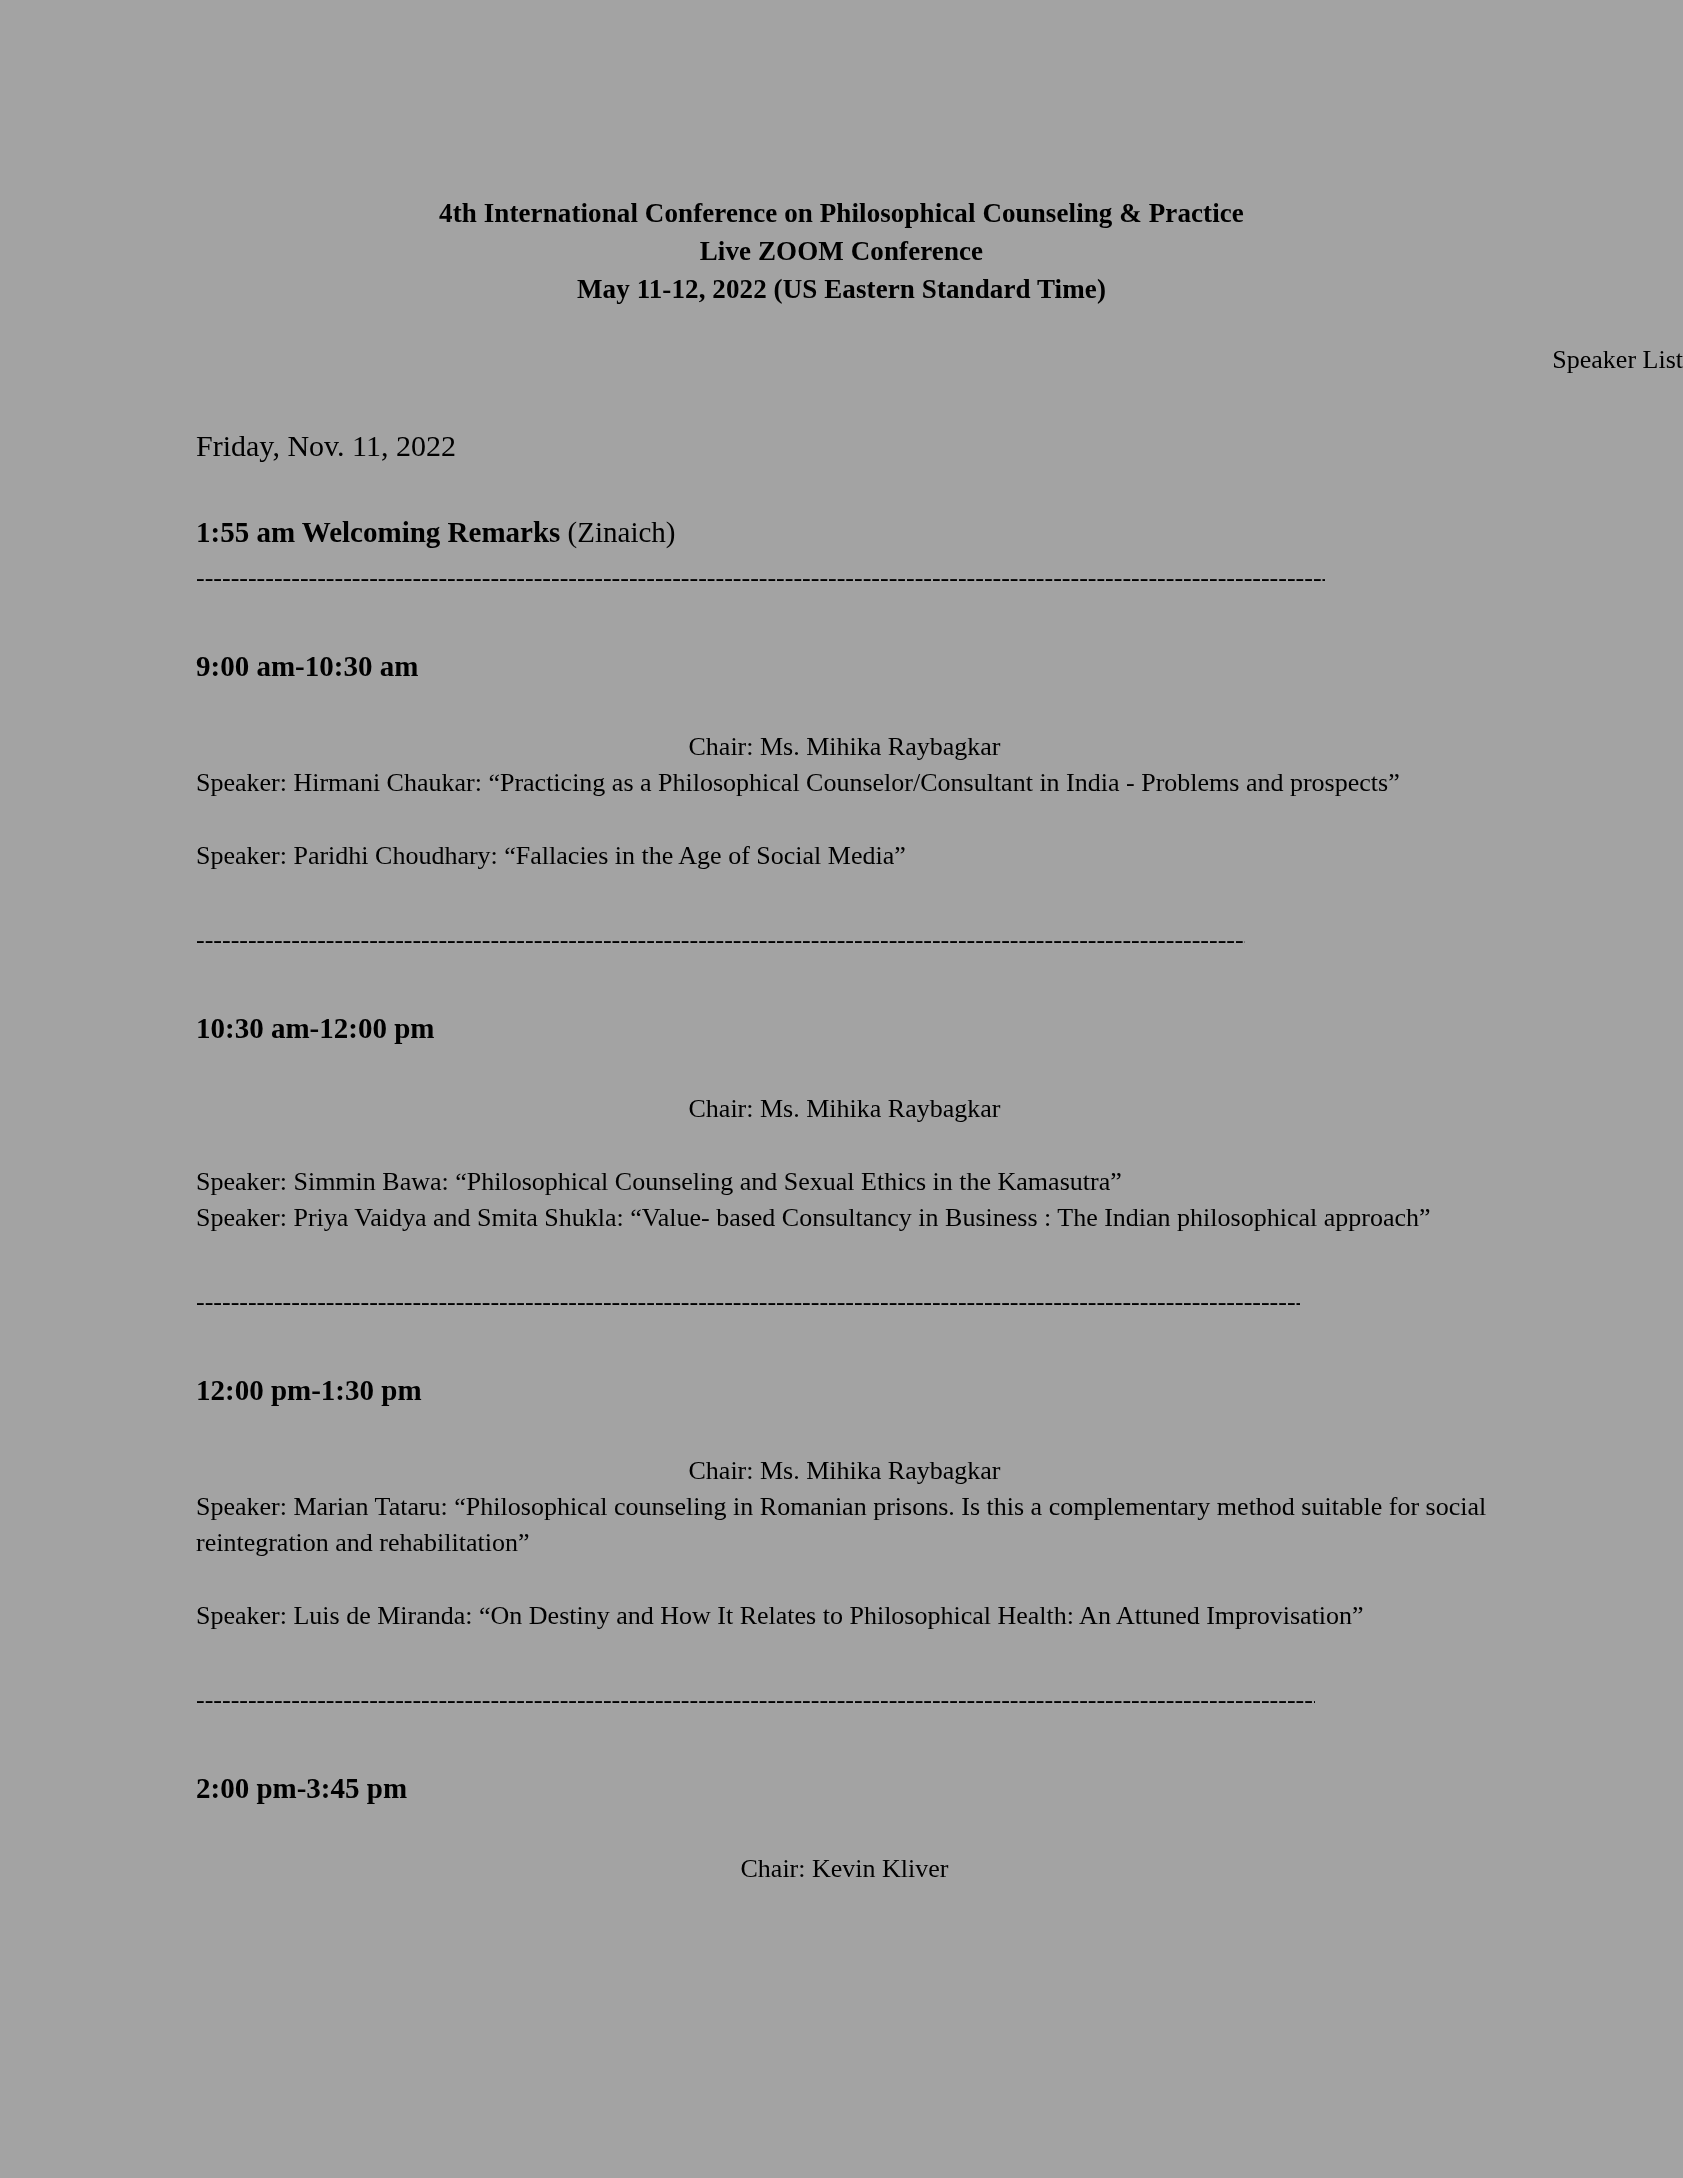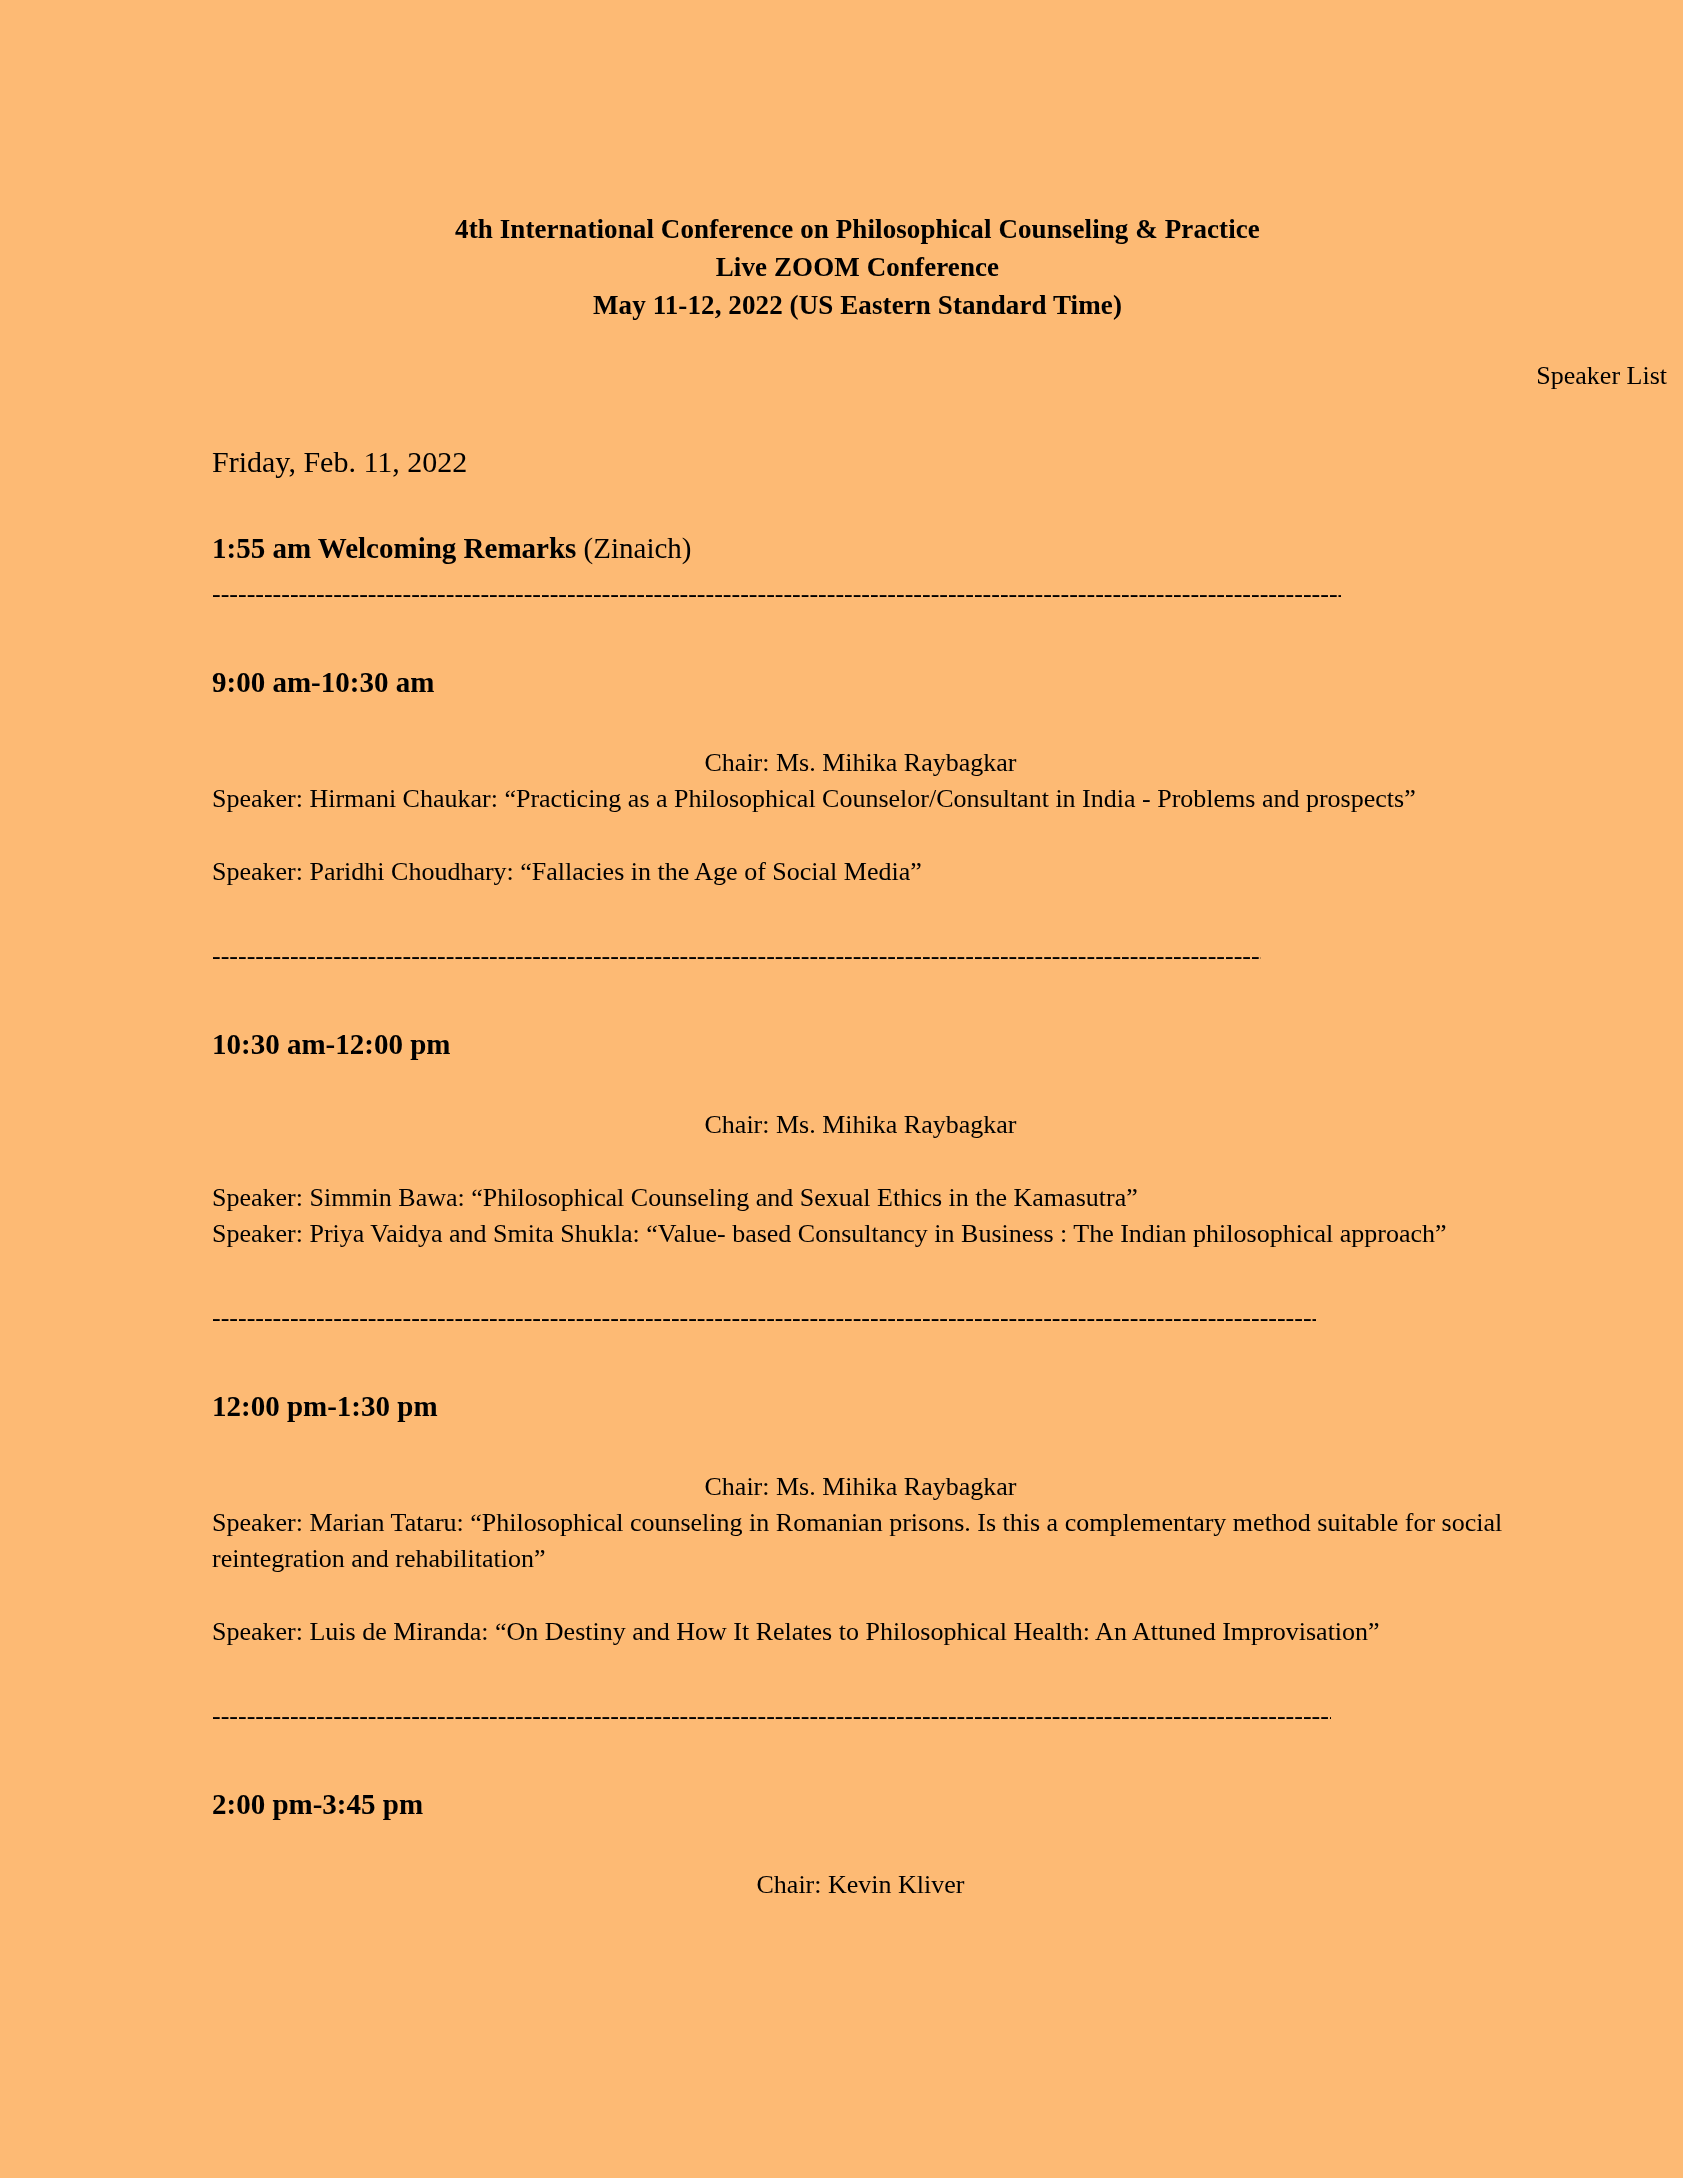--- a/index.html
+++ b/index.html
@@ -12,23 +12,23 @@
     height: 2178px;
     font-family: "Liberation Serif", "DejaVu Serif", serif;
     color: #000000;
     -webkit-font-smoothing: antialiased;
   }
 
   .page {
     position: relative;
     width: 1683px;
     height: 2178px;
-    background: #fdba74;
+    background: #a3a3a3;
     box-sizing: border-box;
-    padding: 16px;
+    padding: 0;
     overflow: hidden;
   }
 
   
   .doc-header {
     width: 1683px;
     padding-top: 194px;
     text-align: center;
   }
   .doc-header .title-line {
@@ -106,21 +106,21 @@
   <div class="doc-header">
     <div class="title-line">4th International Conference on Philosophical Counseling &amp; Practice</div>
     <div class="title-line">Live ZOOM Conference</div>
     <div class="title-line">May 11-12, 2022 (US Eastern Standard Time)</div>
   </div>
 
   <div class="subtitle">Speaker List</div>
 
   <div class="body-col">
 
-    <div class="day-heading">Friday, Feb. 11, 2022</div>
+    <div class="day-heading">Friday, Nov. 11, 2022</div>
 
     <div class="time-heading heading-gap-welcome"><span>1:55 am Welcoming Remarks </span><span class="paren-note">(Zinaich)</span></div>
 
     <div class="divider divider-1">----------------------------------------------------------------------------------------------------------------------------------------------------------</div>
 
     <div class="session">
       <div class="time-heading heading-gap-session">9:00 am-10:30 am</div>
       <div class="para chair-block">Chair: Ms. Mihika Raybagkar</div>
       <div class="para">Speaker: Hirmani Chaukar: “Practicing as a Philosophical Counselor/Consultant in India - Problems and prospects”</div>
       <div class="para speaker-next">Speaker: Paridhi Choudhary: “Fallacies in the Age of Social Media”</div>

